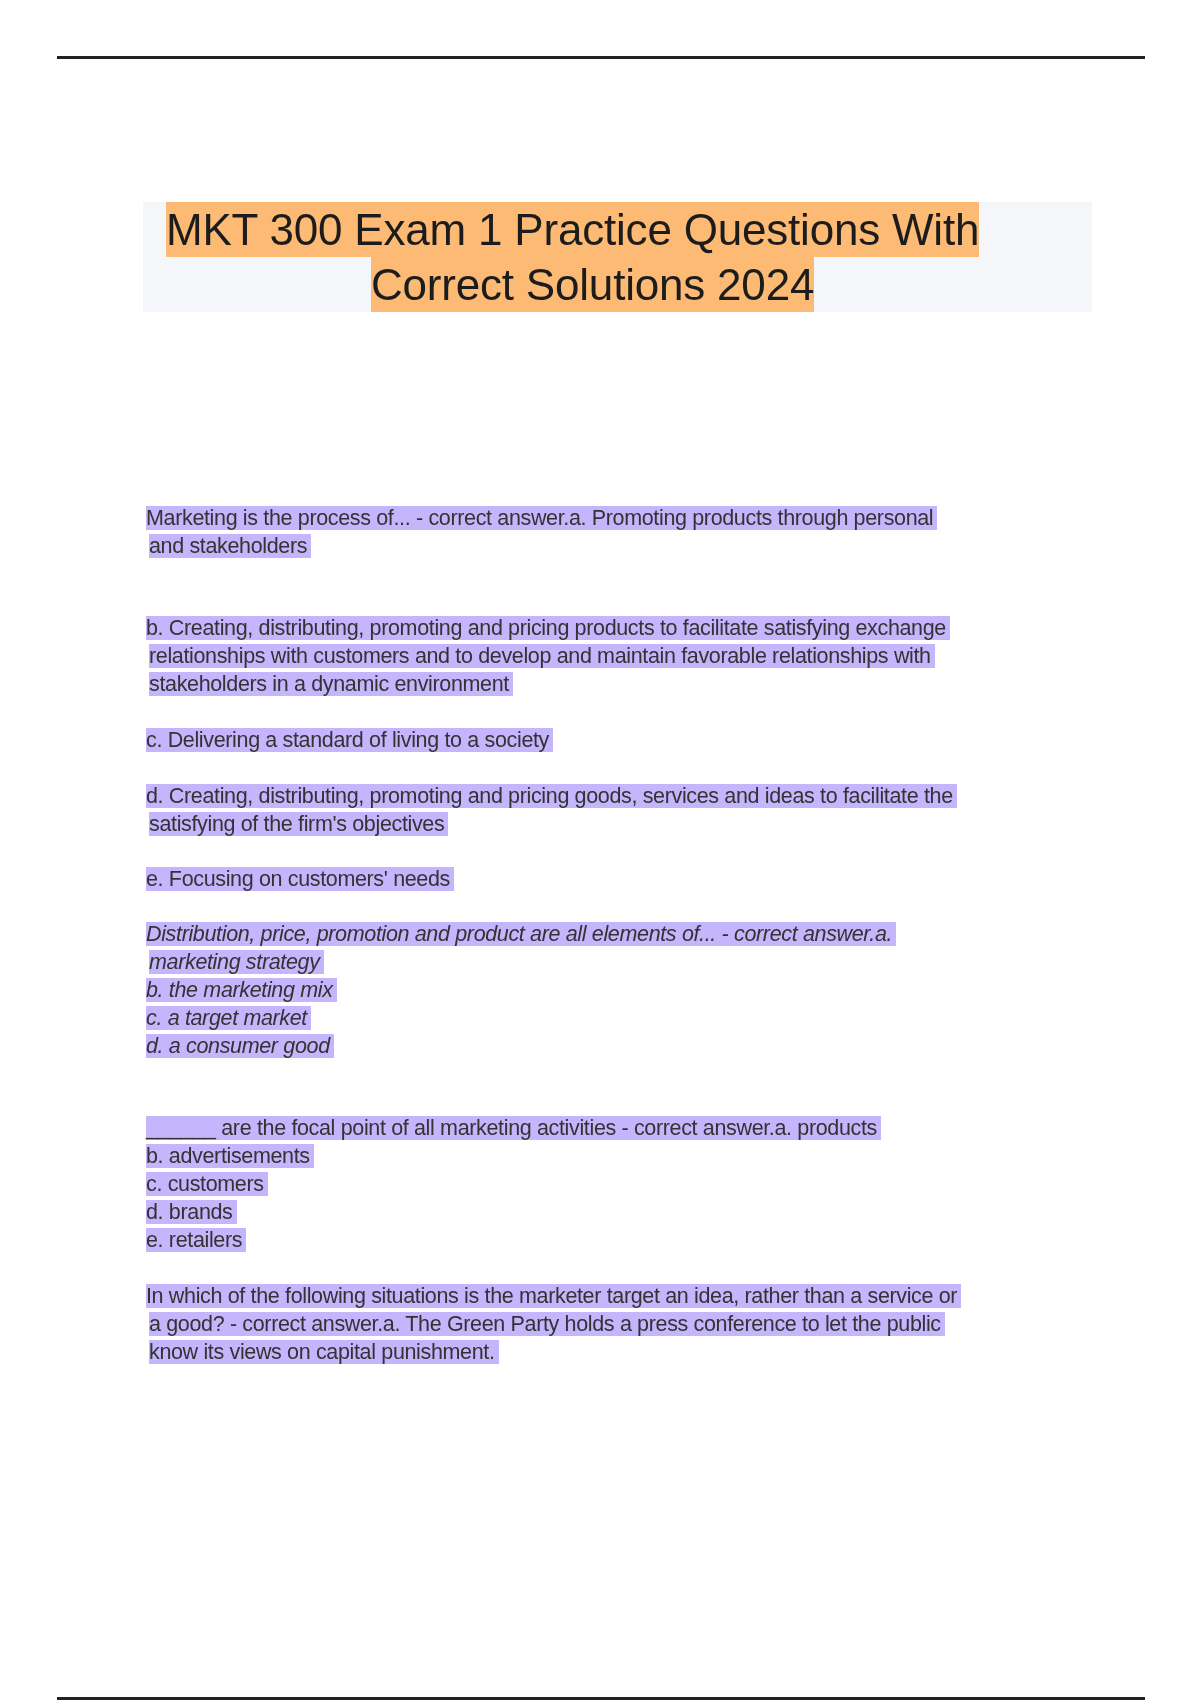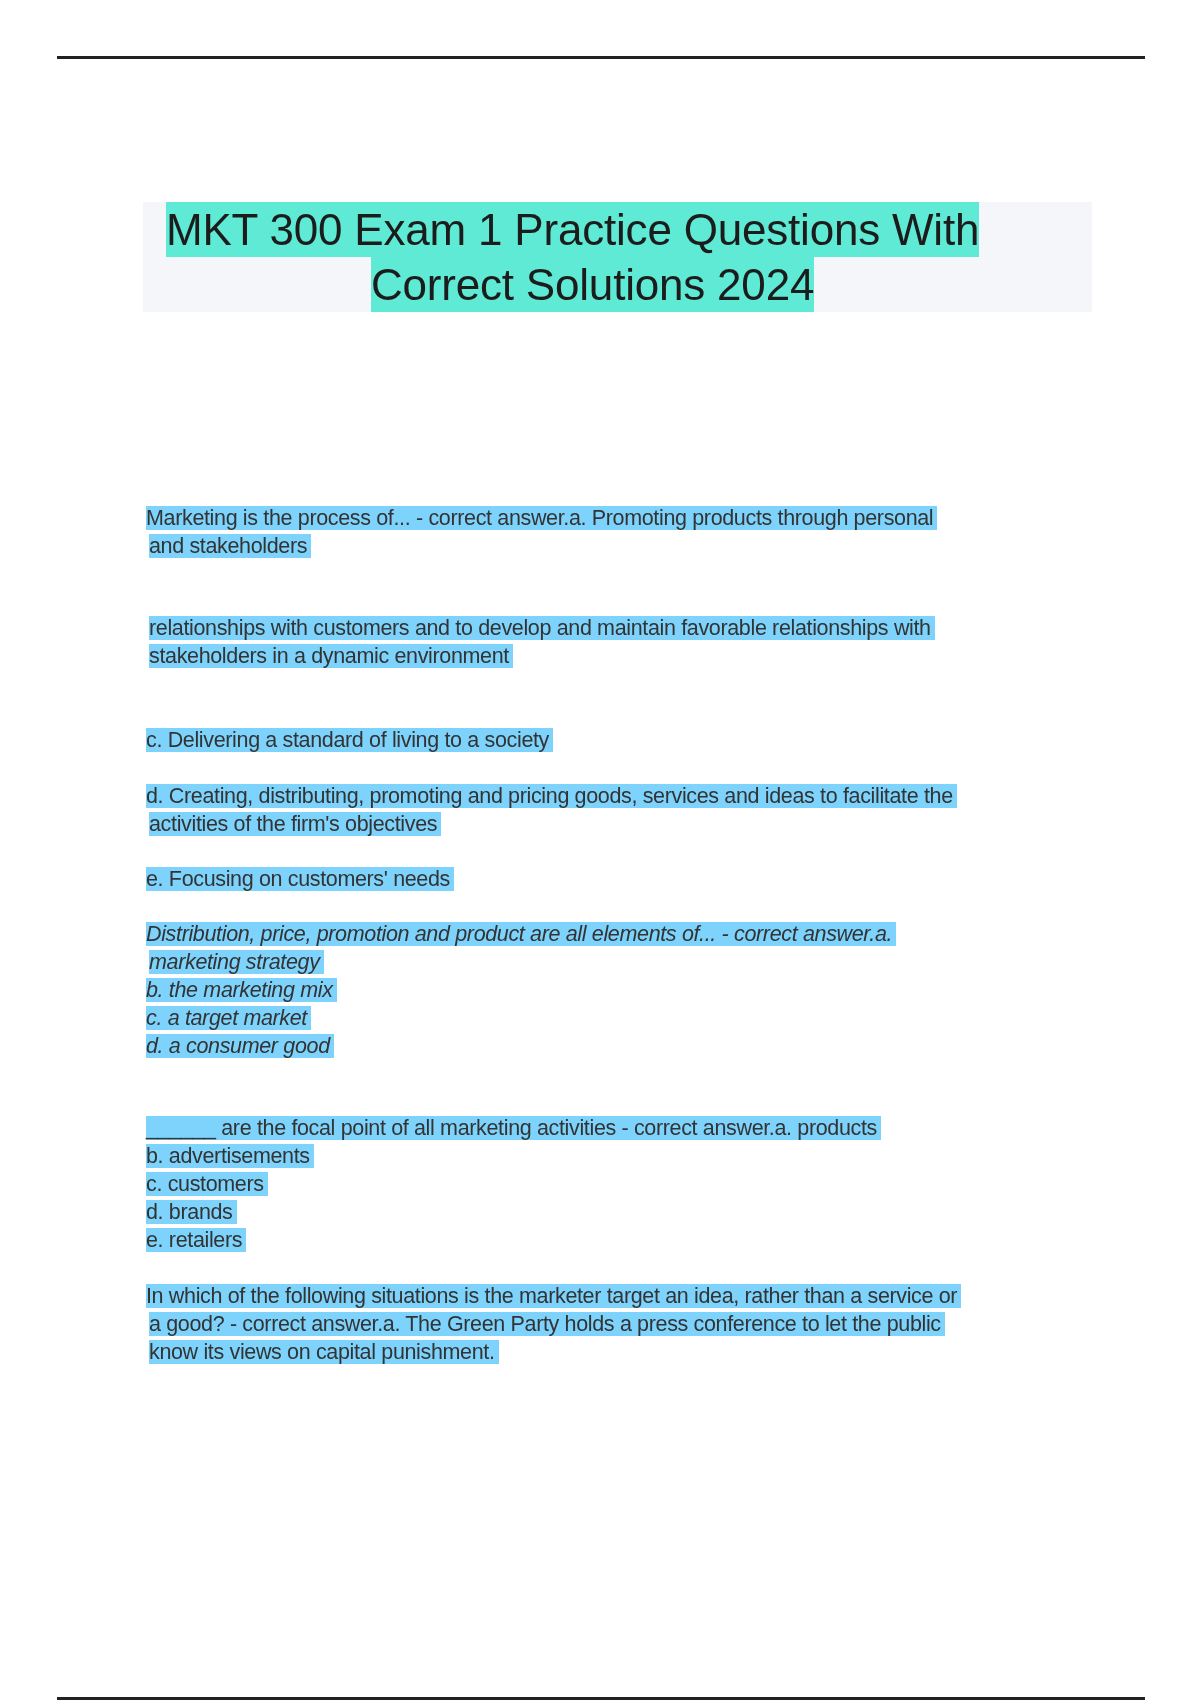--- a/index.html
+++ b/index.html
@@ -1,54 +1,55 @@
 <!DOCTYPE html>
 <html><head>
 <meta charset="utf-8">
 <style>
   html, body { margin: 0; padding: 0; background: #ffffff; }
   body { width: 1200px; height: 1700px; position: relative; overflow: hidden; font-family: "Liberation Sans", sans-serif; }
   .rule { position: absolute; left: 57px; width: 1088px; height: 3px; background: #222; }
   .rule.top { top: 56px; }
   .rule.bottom { top: 1697px; }
   .title-box { position: absolute; left: 143px; top: 202px; width: 949px; height: 110px; background: #f5f6f9; }
-  .title-line { position: absolute; font-size: 44px; line-height: 55px; color: #1c1c1c; background: #5eead4; white-space: nowrap; letter-spacing: -0.2px; }
+  .title-line { position: absolute; font-size: 44px; line-height: 55px; color: #1c1c1c; background: #fdba74; white-space: nowrap; letter-spacing: -0.2px; }
   .title-line.l1 { left: 166px; top: 202px; }
   .title-line.l2 { left: 371px; top: 257px; }
   .block { position: absolute; left: 146px; font-size: 21.5px; line-height: 28px; color: #333; letter-spacing: -0.35px; }
   .block .ln { display: block; white-space: nowrap; }
-  .block .ln span { background: #7dd3fc; padding-right: 4px; margin-top: 36px; }
+  .block .ln span { background: #c4b5fd; padding-right: 4px; margin-top: 36px; }
   .ln.indent { padding-left: 3px; }
 </style>
 </head>
 <body>
 
 <div class="rule top"></div>
 
 <div class="title-box"></div>
 <div class="title-line l1">MKT 300 Exam 1 Practice Questions With</div>
 <div class="title-line l2">Correct Solutions 2024</div>
 
 <div class="block" style="top:504px;">
   <span class="ln"><span>Marketing is the process of... - correct answer.a. Promoting products through personal</span></span>
   <span class="ln indent"><span>and stakeholders</span></span>
 </div>
 
 <div class="block" style="top:614px;">
+  <span class="ln"><span>b. Creating, distributing, promoting and pricing products to facilitate satisfying exchange</span></span>
   <span class="ln indent"><span>relationships with customers and to develop and maintain favorable relationships with</span></span>
   <span class="ln indent"><span>stakeholders in a dynamic environment</span></span>
 </div>
 
 <div class="block" style="top:726px;">
   <span class="ln"><span>c. Delivering a standard of living to a society</span></span>
 </div>
 
 <div class="block" style="top:782px;">
   <span class="ln"><span>d. Creating, distributing, promoting and pricing goods, services and ideas to facilitate the</span></span>
-  <span class="ln indent"><span>activities of the firm's objectives</span></span>
+  <span class="ln indent"><span>satisfying of the firm's objectives</span></span>
 </div>
 
 <div class="block" style="top:865px;">
   <span class="ln"><span>e. Focusing on customers' needs</span></span>
 </div>
 
 <div class="block" style="top:920px;font-style:italic;">
   <span class="ln"><span>Distribution, price, promotion and product are all elements of... - correct answer.a.</span></span>
   <span class="ln indent"><span>marketing strategy</span></span>
   <span class="ln"><span>b. the marketing mix</span></span>

